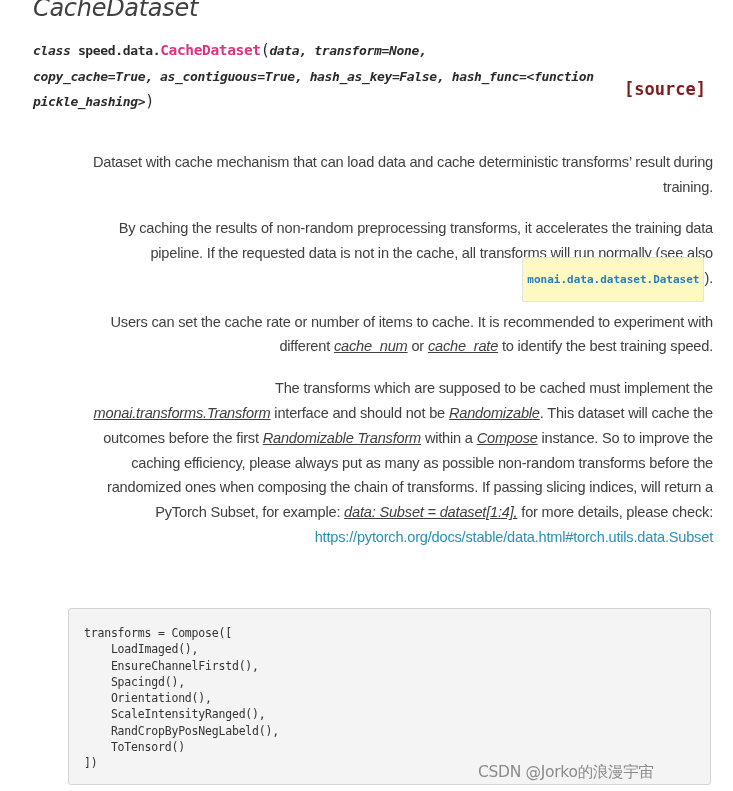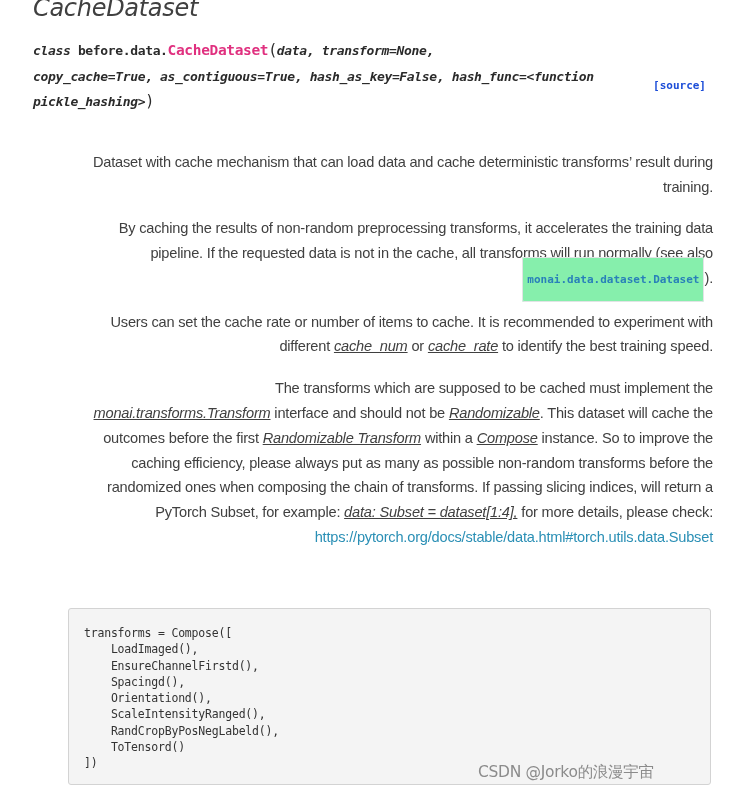--- a/index.html
+++ b/index.html
@@ -17,34 +17,34 @@
     font-family: "DejaVu Sans Mono", monospace; font-size: 13px; font-weight: bold;
     color: #2b2b2b; line-height: 25.5px; letter-spacing: -0.35px;
   }
   .sig .kw { font-style: italic; margin-top: 27px; }
   .sig .name { color: #e0307f; font-size: 14.5px; }
   .sig .param { font-style: italic; }
   .sig .paren { font-size: 15px; font-weight: normal; }
   .sig .line { display: block; white-space: nowrap; }
   .source-link {
     position: absolute; right: 27px; top: 79px;
-    font-family: "DejaVu Sans Mono", monospace; font-size: 11px; font-weight: bold;
-    color: #1d4ed8; text-decoration: none;
+    font-family: "DejaVu Sans Mono", monospace; font-size: 17px; font-weight: bold;
+    color: #7f1d1d; text-decoration: none;
   }
 
   .body {
     position: absolute; left: 63px; top: 150px; width: 650px;
     font-family: "Liberation Sans", sans-serif; font-size: 14.6px; color: #404040;
     line-height: 24.9px; letter-spacing: -0.2px;
   }
   .body p { margin: 0 0 16.5px 0; text-align: right; }
   .body em { font-style: italic; text-decoration: underline; }
   .inline-code {
     font-family: "DejaVu Sans Mono", monospace; font-size: 11px; font-weight: bold;
-    color: #2980b9; background: #86efac; border: 1px solid #e1e4e5;
+    color: #2980b9; background: #fef9c3; border: 1px solid #e1e4e5;
     padding: 15px 4px; border-radius: 2px; letter-spacing: 0;
   }
   .link { color: #2a8fb5; text-decoration: none; }
 
   .codeblock {
     position: absolute; left: 68px; top: 608px; width: 643px; height: 177px;
     background: #f4f4f4; border: 1px solid #d3d3d3; border-radius: 3px;
     box-sizing: border-box;
   }
   .codeblock pre {
@@ -60,21 +60,21 @@
   }
 </style>
 </head>
 <body>
 
 <div class="page">
 
   <h2 class="title">CacheDataset</h2>
 
   <div class="sig">
-    <span class="line"><span class="kw">class</span> <span>before.data.</span><span class="name">CacheDataset</span><span class="paren">(</span><span class="param">data, transform=None,</span></span>
+    <span class="line"><span class="kw">class</span> <span>speed.data.</span><span class="name">CacheDataset</span><span class="paren">(</span><span class="param">data, transform=None,</span></span>
     <span class="line param">copy_cache=True, as_contiguous=True, hash_as_key=False, hash_func=&lt;function</span>
     <span class="line"><span class="param">pickle_hashing&gt;</span><span class="paren">)</span></span>
   </div>
   <a class="source-link">[source]</a>
 
   <div class="body">
     <p>Dataset with cache mechanism that can load data and cache deterministic transforms’ result during training.</p>
 
     <p><span>By caching the results of non-random preprocessing transforms, it accelerates the training data pipeline. If the requested data is not in the cache, all transforms will run normally (see also </span><a class="inline-code">monai.data.dataset.Dataset</a><span>).</span></p>
 

